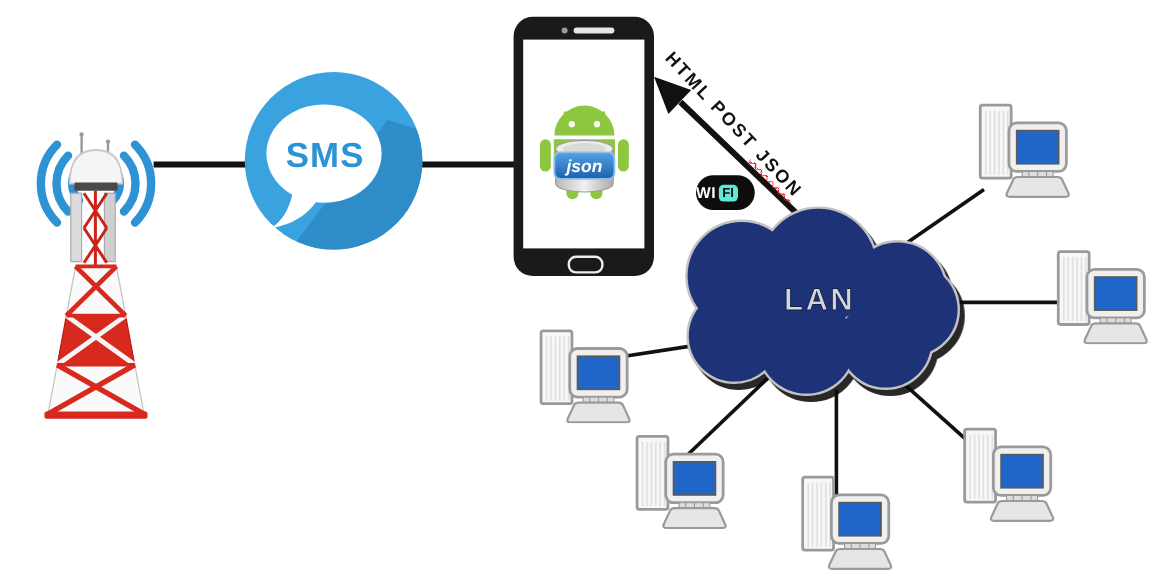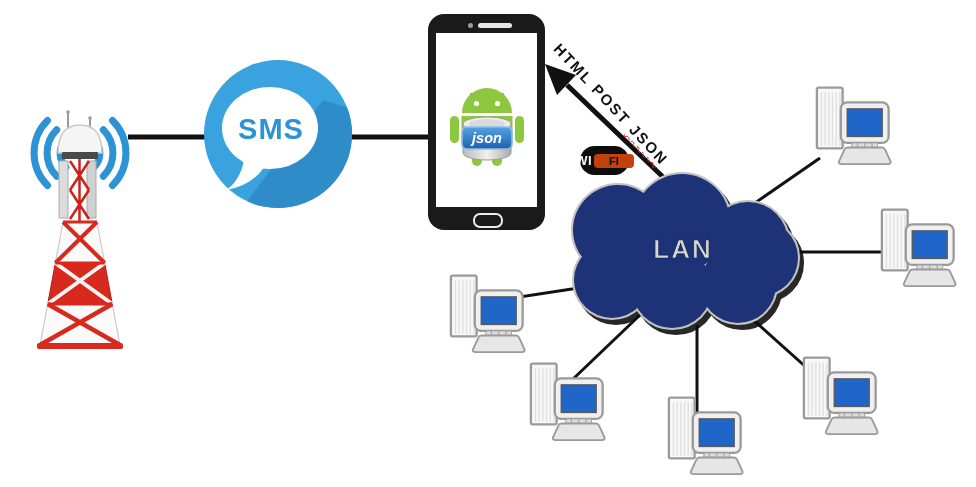--- a/index.html
+++ b/index.html
@@ -41,27 +41,27 @@
     white-space:nowrap;z-index:4;
   }
   #arrow-label .misspell{
     text-decoration:underline wavy #e02020 1px;
     text-underline-offset:3px;
   }
 
   
   #wifi-logo{
     left:580px;top:146px;width:49px;height:29px;background:#0d0d0d;
-    border-radius:15px;display:flex;align-items:center;justify-content:center;
+    border-radius:15px;display:flex;align-items:center;justify-content:flex-start;
     gap:2px;z-index:4;
   }
   #wifi-logo .wi{color:#fff;font-size:13px;font-weight:800;letter-spacing:.5px;}
   #wifi-logo .fi{
-    background:#c2410c;color:#0d0d0d;font-size:11px;font-weight:800;
-    border-radius:4px;padding:1px 15px;line-height:12px;
+    background:#5eead4;color:#0d0d0d;font-size:11px;font-weight:800;
+    border-radius:4px;padding:1px 3px;line-height:12px;
   }
 
   
   #cloud{left:558px;top:165px;z-index:2;}
   #cloud .shadowed{filter:drop-shadow(4px 5px 0 rgba(10,10,10,0.88));}
 
   .computer{width:92px;height:81px;z-index:2;}
   #tower-art{left:12px;top:95px;z-index:2;}
   #sms-art{left:202px;top:58px;z-index:2;}
 </style>

